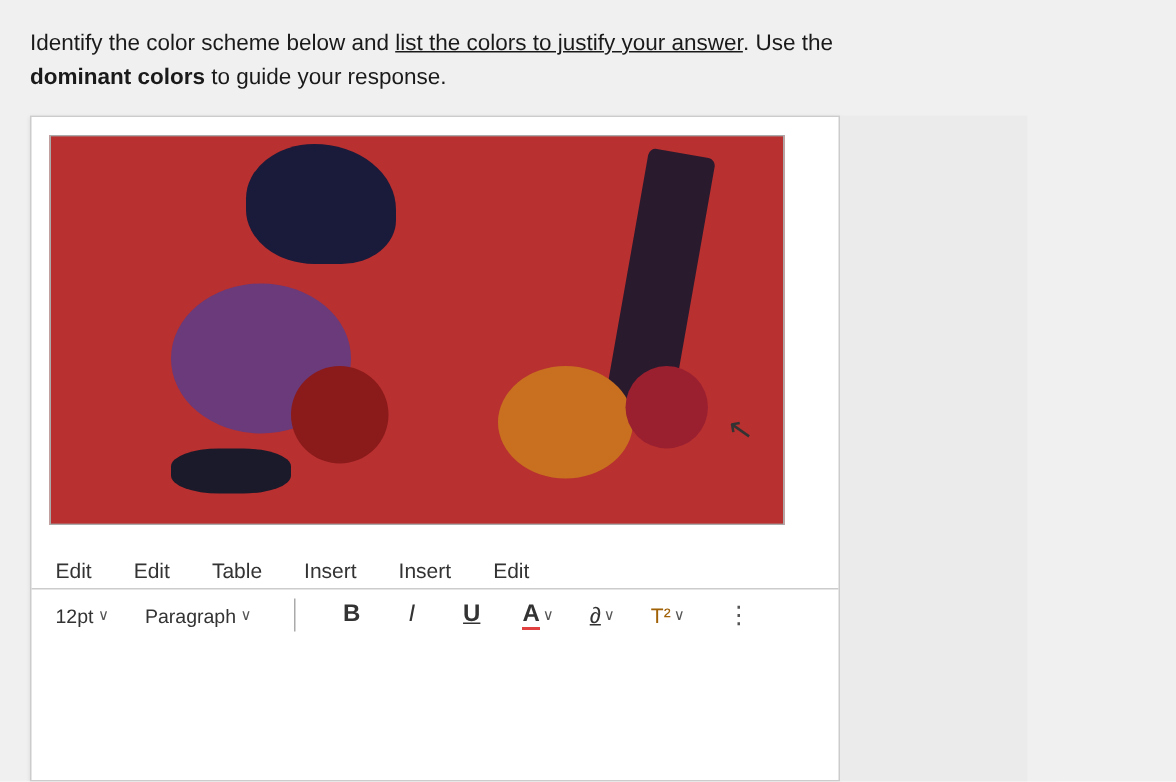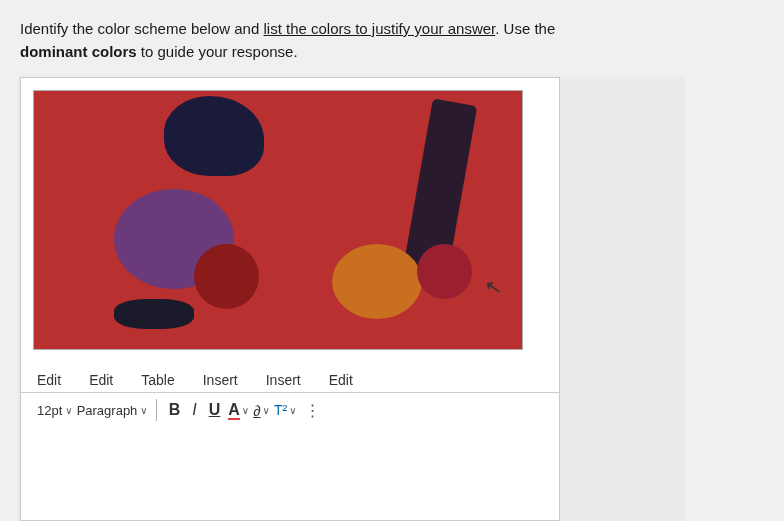--- a/index.html
+++ b/index.html
@@ -128,21 +128,21 @@
     .menu-item {
       font-size: 14px;
       color: #333;
       cursor: pointer;
     }
     .toolbar-bar {
       display: flex;
       flex-direction: row;
       align-items: center;
       padding: 6px 16px 8px 16px;
-      gap: 4px;
+      gap: 24px;
       border-top: 1px solid #ccc;
     }
     .toolbar-select {
       font-size: 13px;
       color: #333;
       display: flex;
       align-items: center;
       gap: 3px;
       cursor: pointer;
     }
@@ -180,21 +180,21 @@
       left: 0; right: 0;
     }
     .toolbar-pencil {
       font-size: 15px;
       color: #333;
       cursor: pointer;
       text-decoration: underline;
     }
     .toolbar-t2 {
       font-size: 14px;
-      color: #0369a1;
+      color: #a16207;
       cursor: pointer;
     }
     .toolbar-more {
       font-size: 16px;
       color: #555;
       cursor: pointer;
       margin-left: 4px;
     }
     .chevron {
       font-size: 10px;

